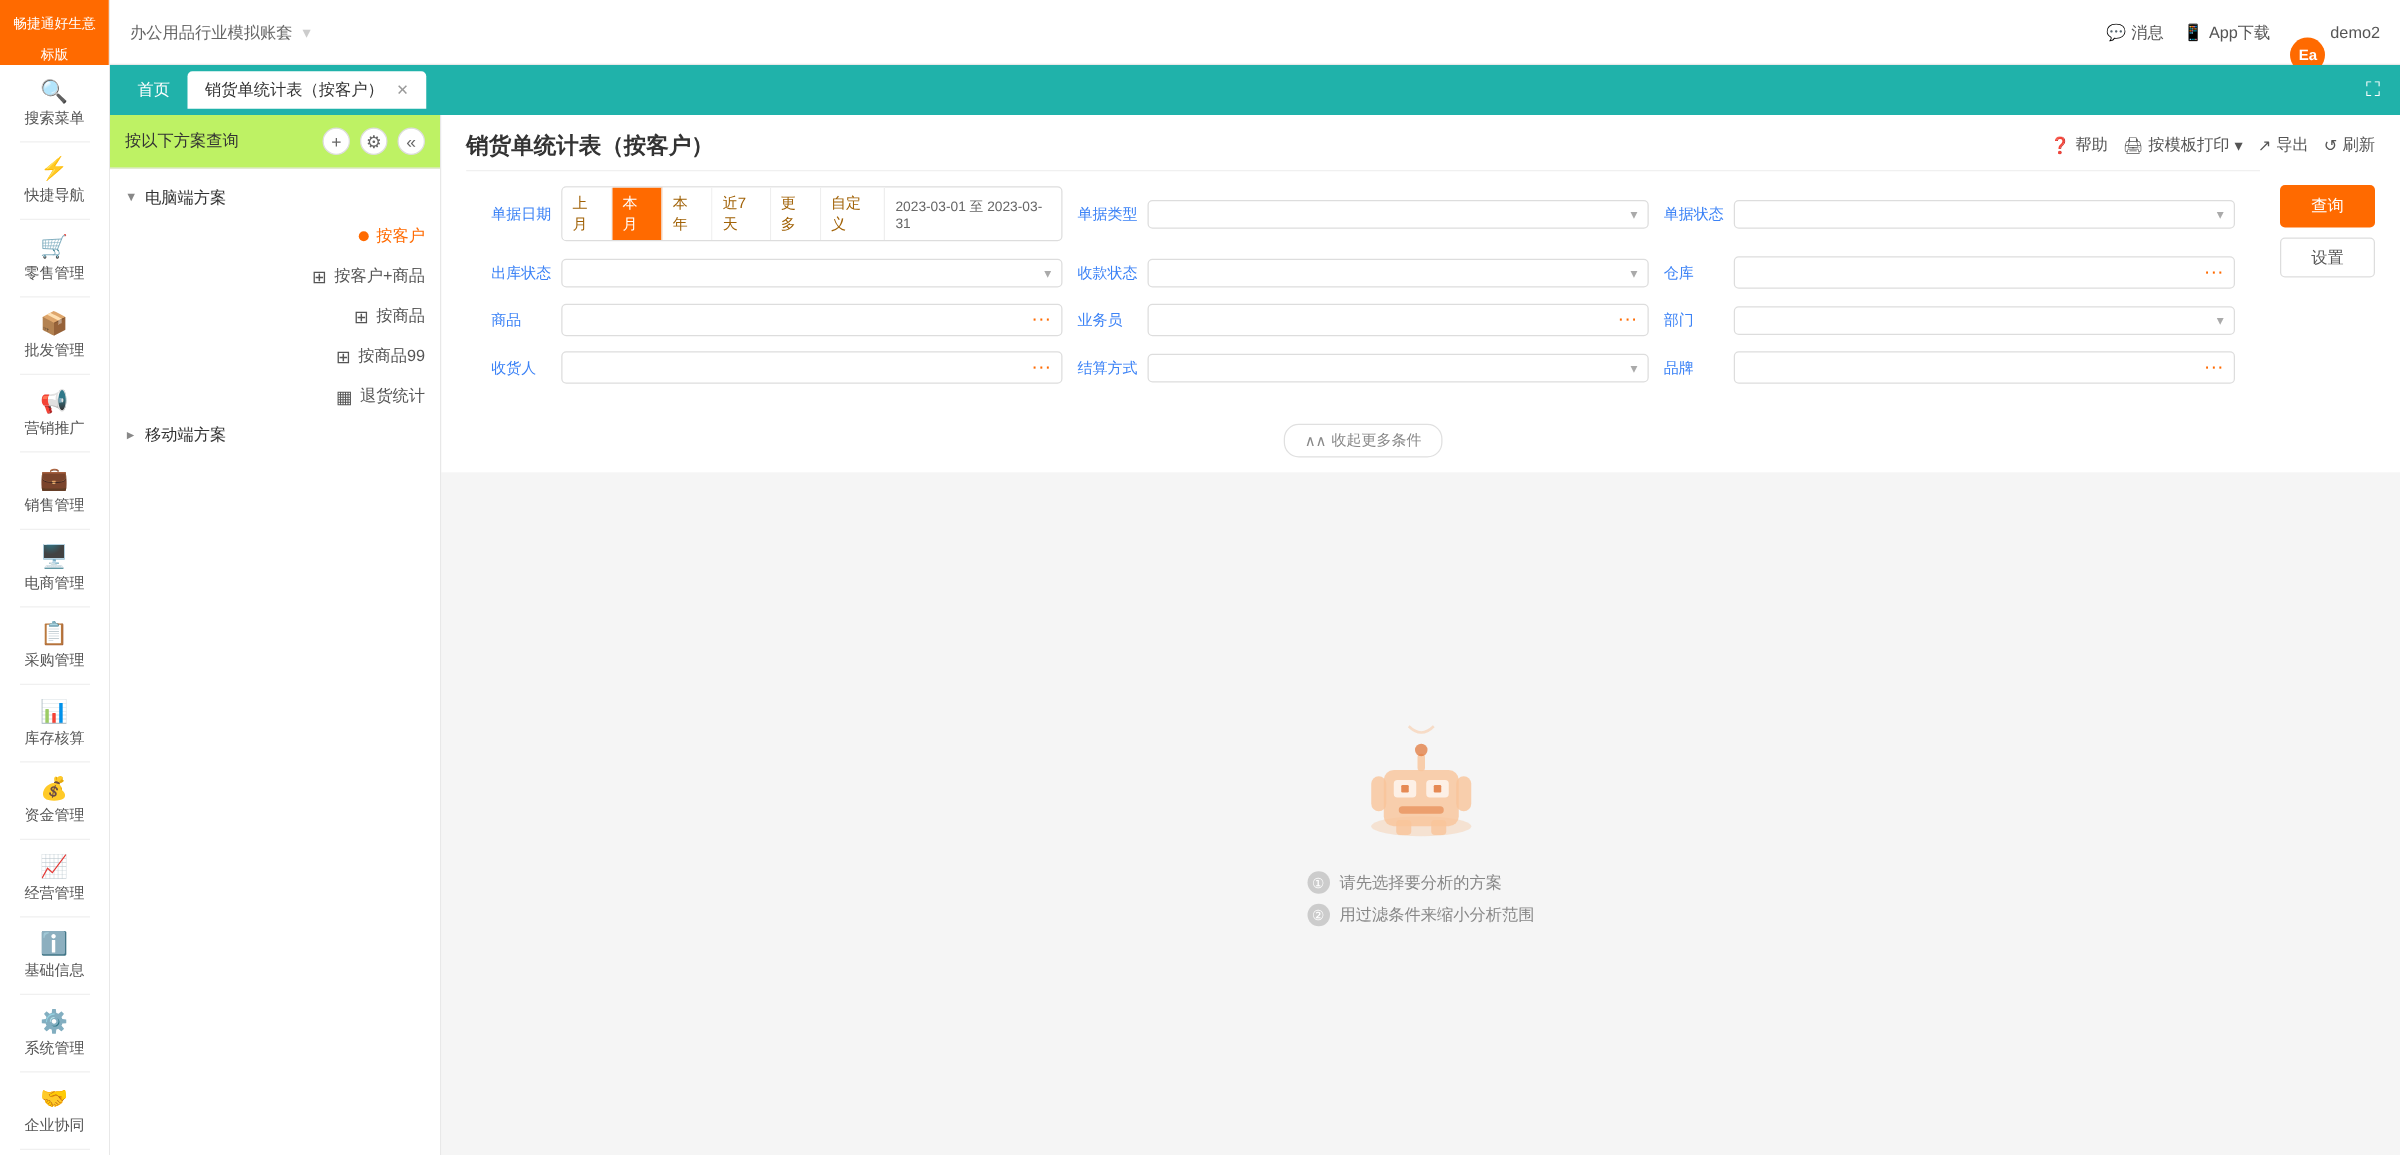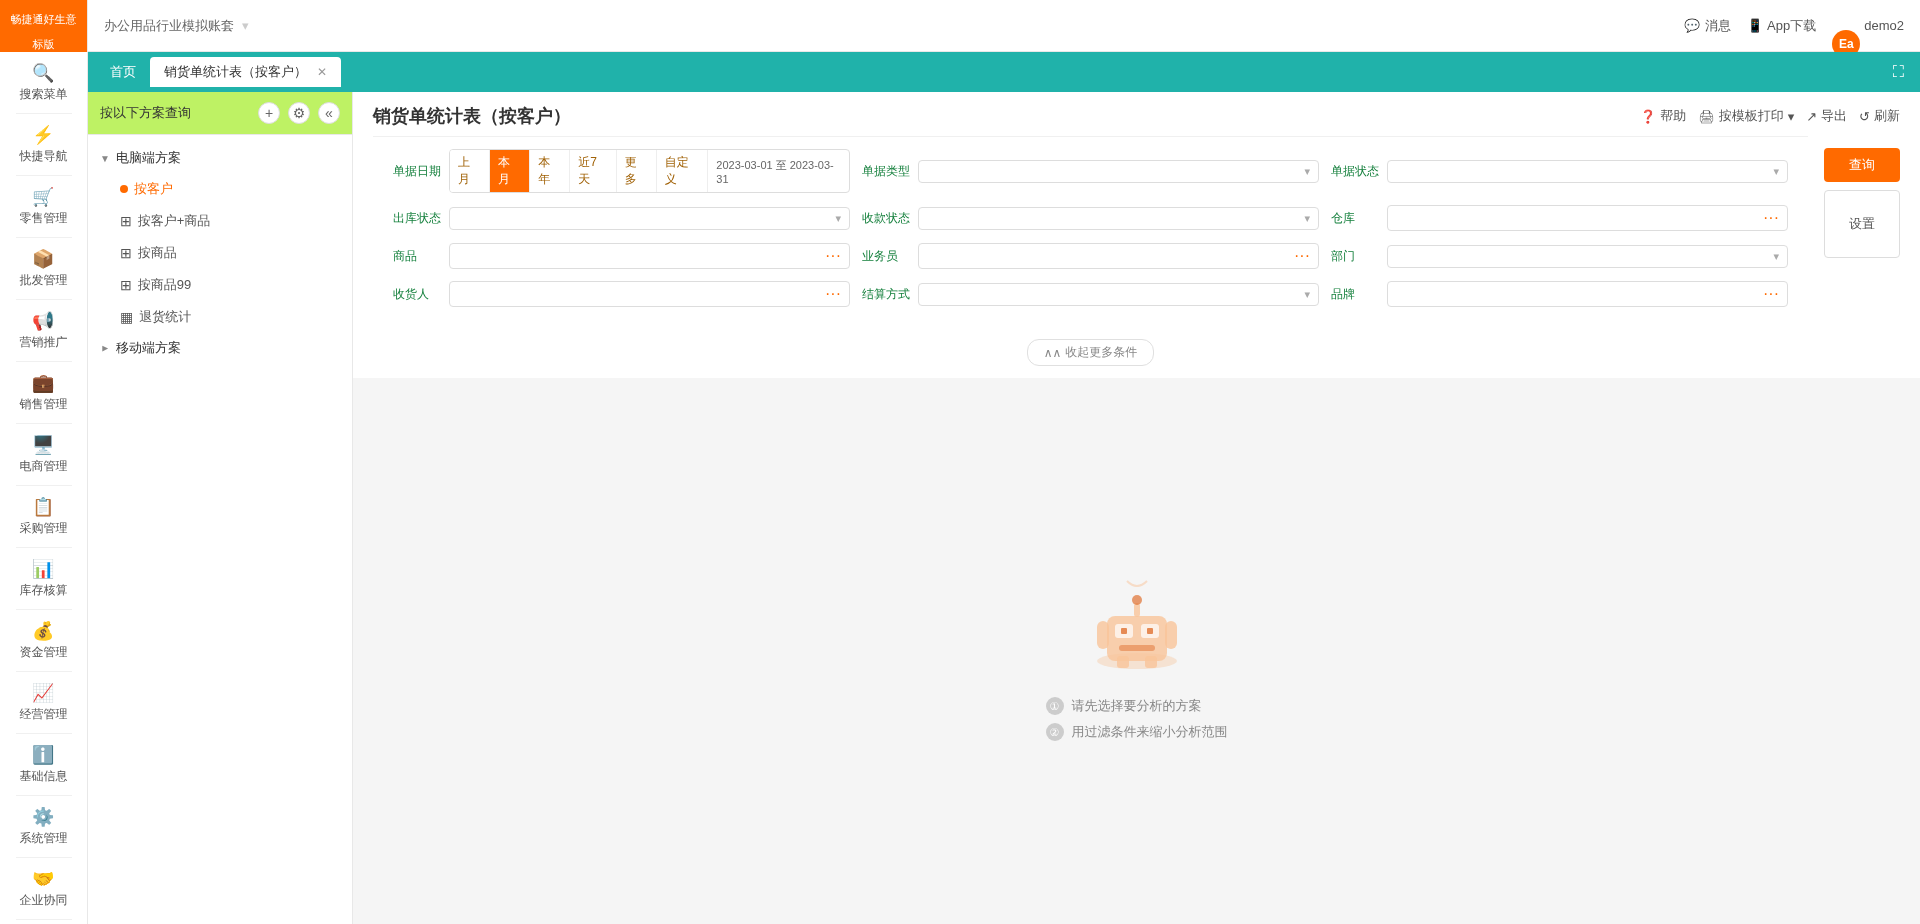--- a/index.html
+++ b/index.html
@@ -198,20 +198,21 @@
       color: #333;
     }
     .tree-arrow { margin-right: 6px; font-size: 10px; color: #888; }
     .tree-child {
       display: flex;
       align-items: center;
       padding: 7px 12px 7px 32px;
       cursor: pointer;
       font-size: 13px;
       color: #555;
+      justify-content: flex-end;
     }
     .tree-child.active { color: #ff6a00; }
     .tree-child-icon { margin-right: 6px; font-size: 14px; }
     .tree-child-active-dot {
       width: 8px; height: 8px;
       border-radius: 50%;
       background: #ff6a00;
       margin-right: 6px;
       flex-shrink: 0;
     }
@@ -264,21 +265,21 @@
       gap: 12px;
       margin-bottom: 12px;
     }
     .filter-item {
       display: flex;
       align-items: center;
       gap: 8px;
     }
     .filter-label {
       font-size: 12px;
-      color: #15803d;
+      color: #3b82f6;
       white-space: nowrap;
       min-width: 48px;
     }
     .filter-control {
       flex: 1;
       display: flex;
       align-items: center;
       border: 1px solid #ddd;
       border-radius: 4px;
       padding: 4px 8px;
@@ -348,21 +349,21 @@
       padding: 8px 24px;
       background: #ff6a00;
       color: #fff;
       border: none;
       border-radius: 4px;
       cursor: pointer;
       font-size: 13px;
       font-weight: 500;
     }
     .btn-settings {
-      padding: 24px 24px;
+      padding: 6px 24px;
       background: #fff;
       color: #555;
       border: 1px solid #ddd;
       border-radius: 4px;
       cursor: pointer;
       font-size: 13px;
     }
 
     
     .filter-wrapper {

